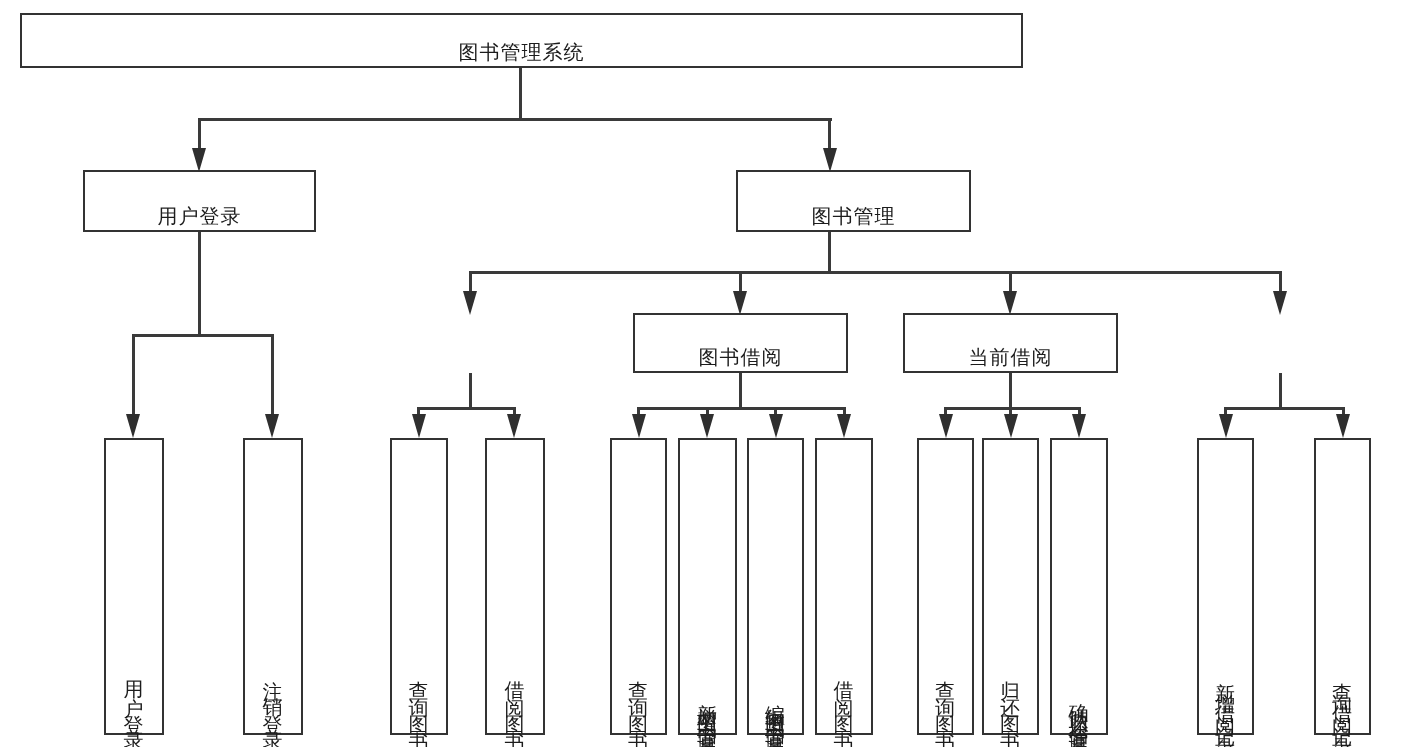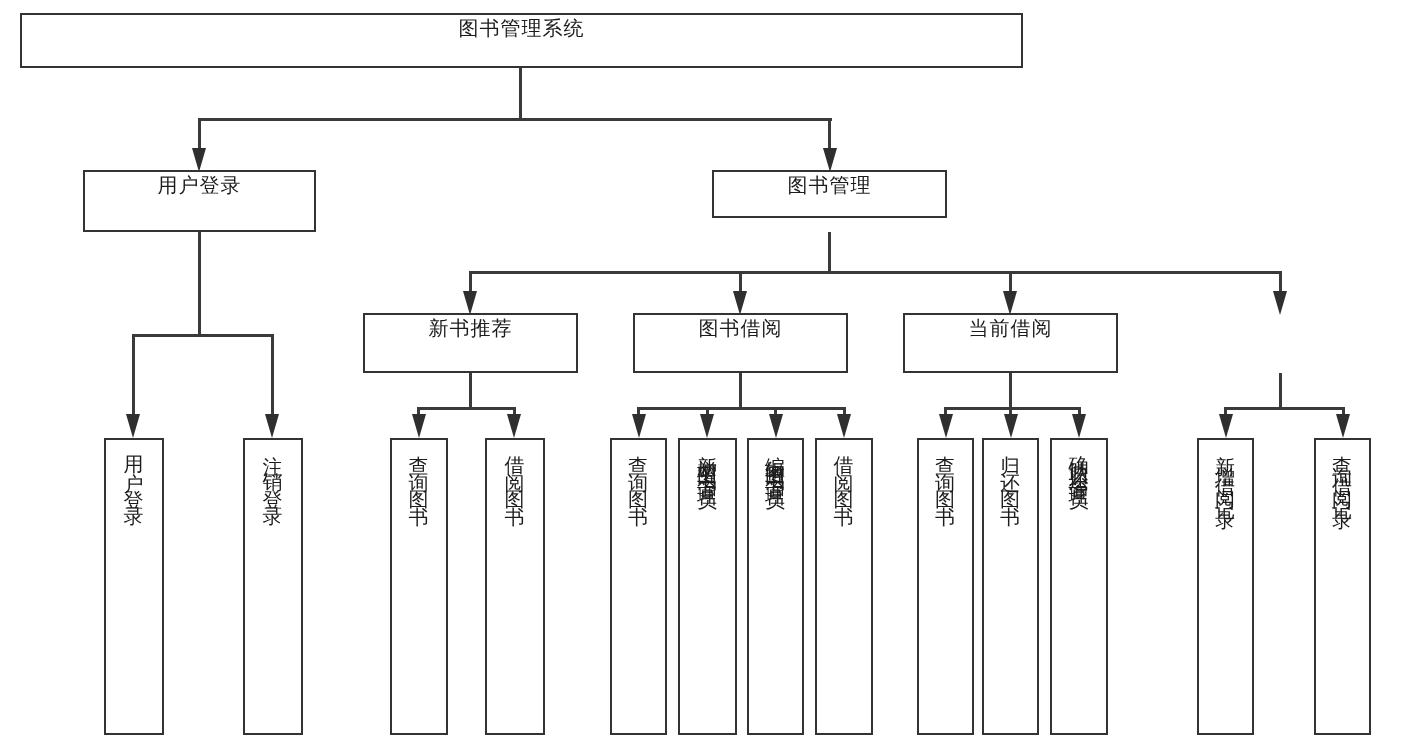--- a/index.html
+++ b/index.html
@@ -10,21 +10,21 @@
     background: #ffffff;
     font-family: "Liberation Sans", "DejaVu Sans", sans-serif;
     overflow: hidden;
   }
   .box {
     position: absolute;
     box-sizing: border-box;
     border: 2.5px solid #333333;
     background: #ffffff;
     display: flex;
-    align-items: flex-start;
+    align-items: flex-end;
     justify-content: center;
   }
   .hbox .lbl {
     font-size: 20px;
     color: #1c1c1c;
     letter-spacing: 1px;
     white-space: nowrap;
   }
   .vbox .lbl {
     writing-mode: vertical-rl;
@@ -63,27 +63,24 @@
 
 <div class="canvas">
 
   <div class="box hbox" style="left:20px; top:13px; width:1003px; height:55px;">
     <span class="lbl">图书管理系统</span>
   </div>
 
   <div class="box hbox" style="left:83px; top:170px; width:233px; height:62px;">
     <span class="lbl">用户登录</span>
   </div>
-  <div class="box hbox" style="left:712px; top:170px; width:235px; height:48px;">
+  <div class="box hbox" style="left:736px; top:170px; width:235px; height:62px;">
     <span class="lbl">图书管理</span>
   </div>
 
-  <div class="box hbox" style="left:363px; top:313px; width:215px; height:60px;">
-    <span class="lbl">新书推荐</span>
-  </div>
   <div class="box hbox" style="left:903px; top:313px; width:215px; height:60px;">
     <span class="lbl">当前借阅</span>
   </div>
   <div class="box hbox" style="left:633px; top:313px; width:215px; height:60px;">
     <span class="lbl">图书借阅</span>
   </div>
 
   <div class="box vbox vs" style="left:104px; top:438px; width:60px; height:297px;">
     <span class="lbl">用户登录</span>
   </div>

